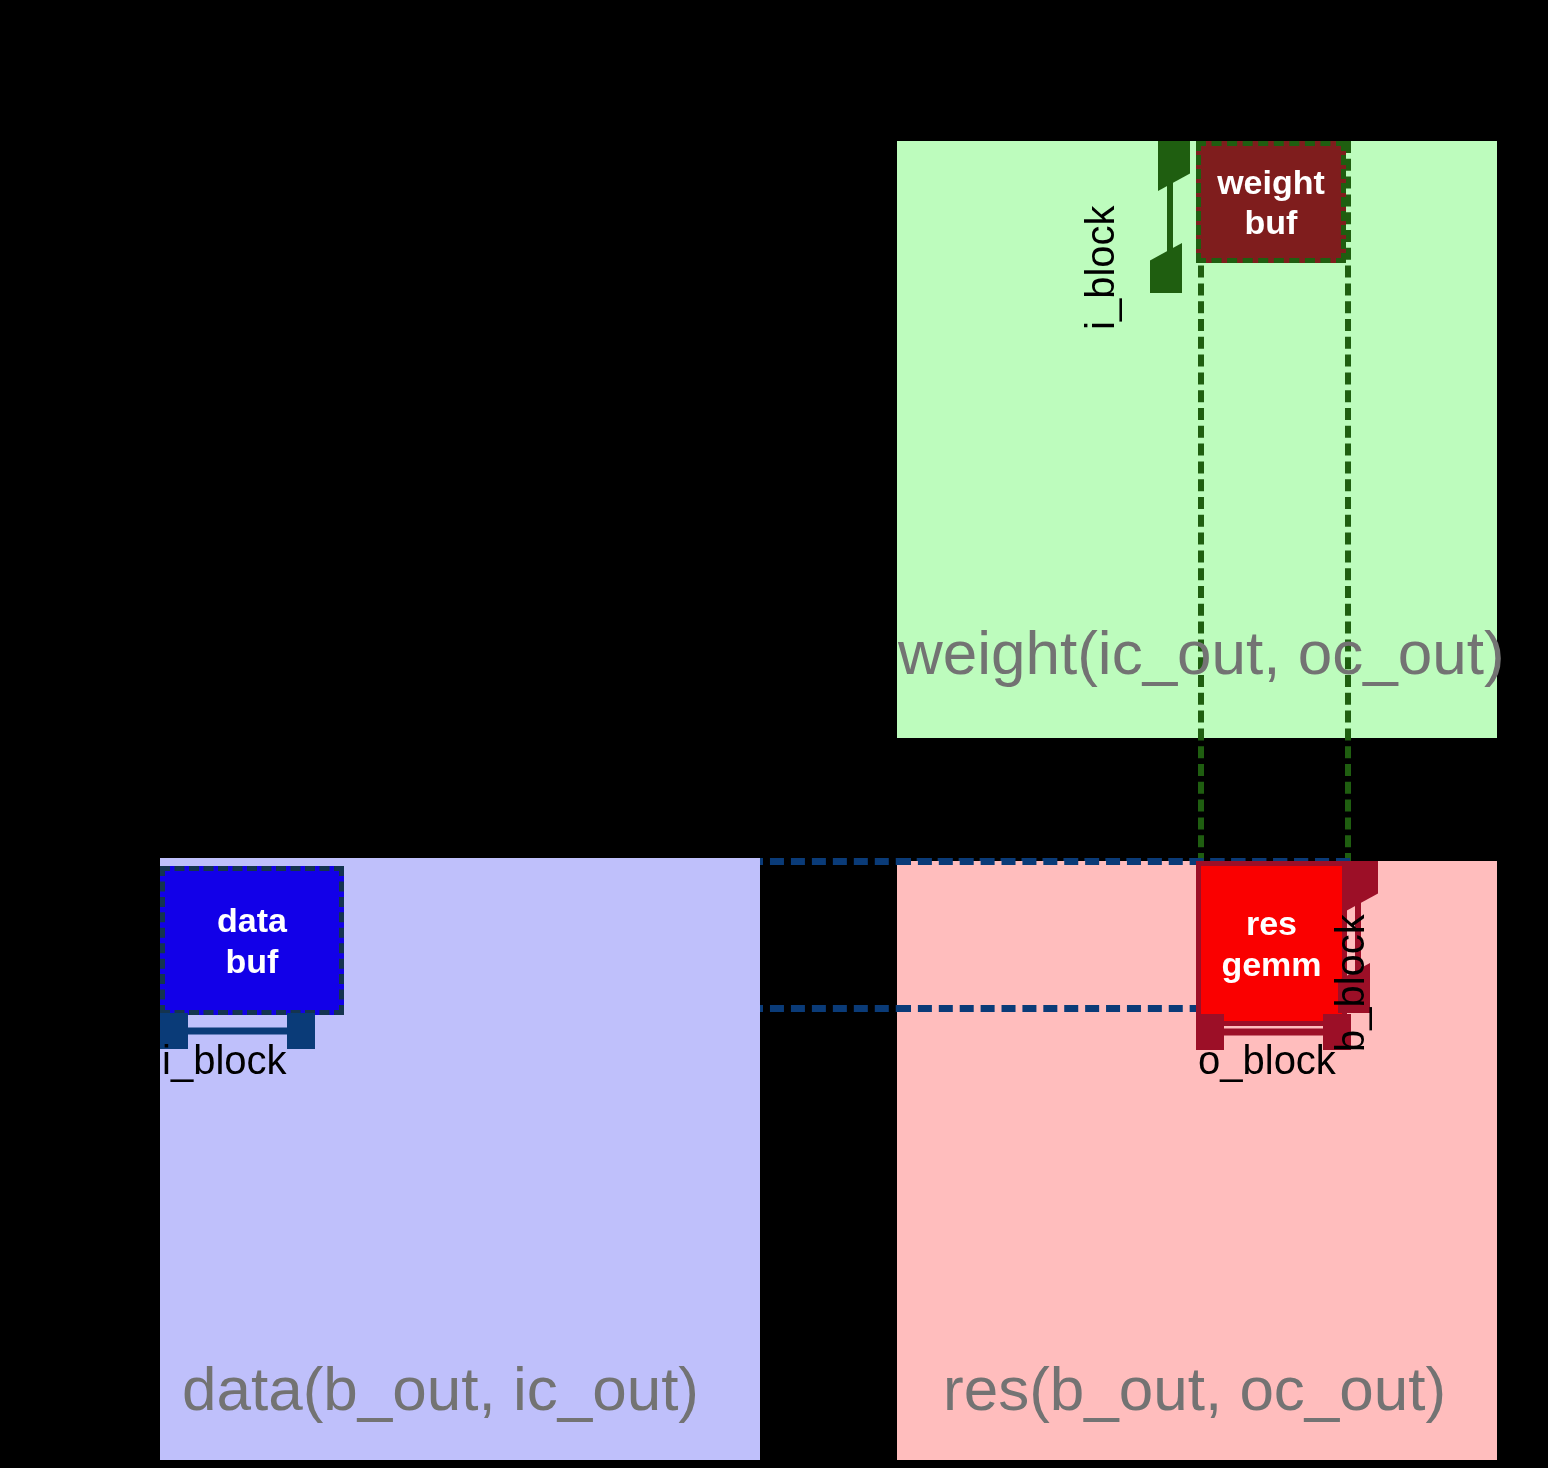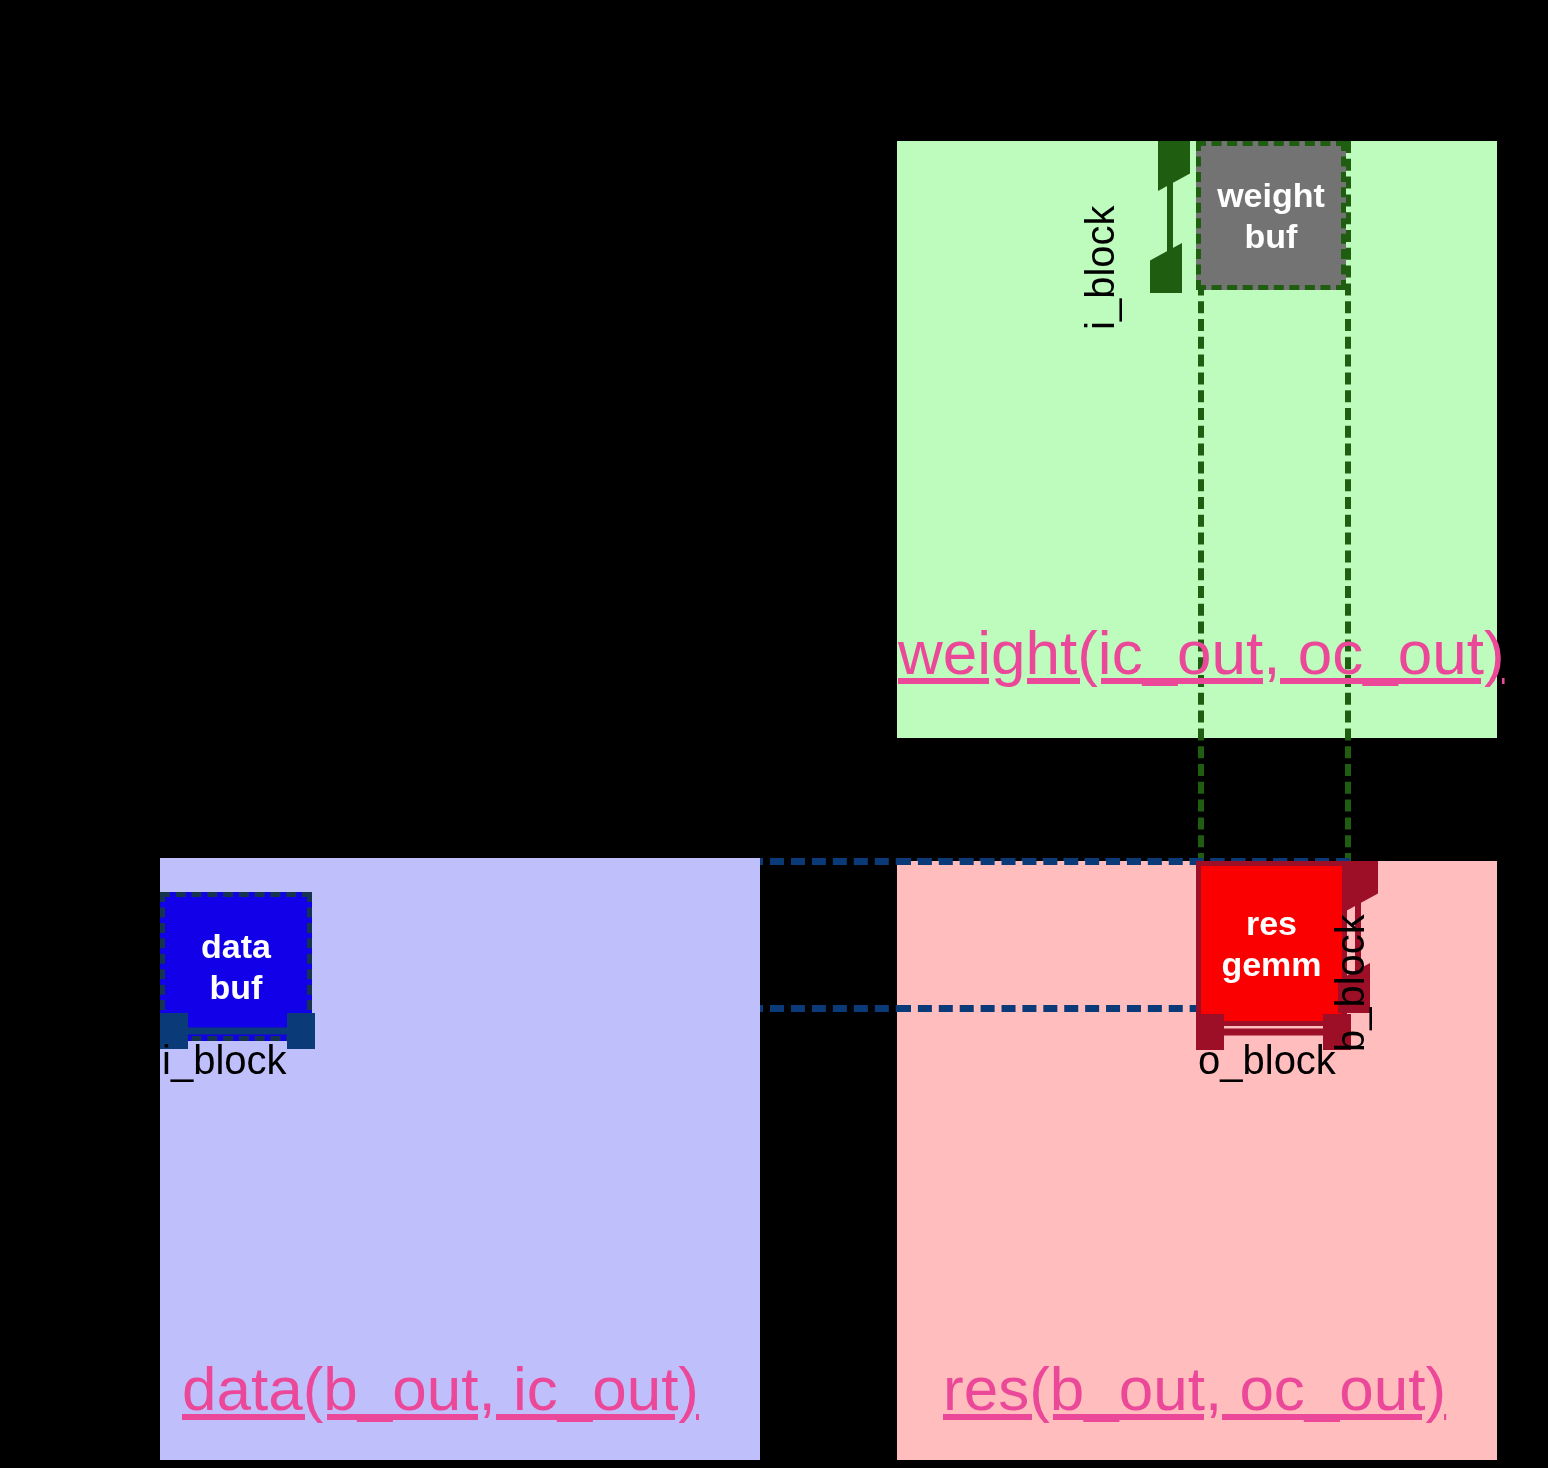--- a/index.html
+++ b/index.html
@@ -42,24 +42,23 @@
     top: 861px;
     width: 600px;
     height: 599px;
     background: #ffbdbd;
   }
 
   
   .block-caption {
     position: absolute;
     font-size: 62px;
-    color: #ec4899;
+    color: #737373;
     white-space: nowrap;
     line-height: 1;
-    text-decoration: underline;
   }
   .cap-weight { left: 898px; top: 622px; }
   .cap-data   { left: 182px; top: 1358px; }
   .cap-res    { left: 923px; top: 1358px; margin-left: 20px; }
 
   
   .buf {
     position: absolute;
     box-sizing: border-box;
     display: flex;
@@ -69,28 +68,28 @@
     color: #ffffff;
     font-weight: bold;
     font-size: 34px;
     line-height: 1.18;
     text-align: center;
   }
   .buf-weight {
     left: 1196px;
     top: 141px;
     width: 150px;
-    height: 149px;
-    background: #737373;
+    height: 122px;
+    background: #7f1d1d;
     border: 5px dashed #1f5e10;
   }
   .buf-data {
     left: 160px;
-    top: 892px;
-    width: 152px;
+    top: 866px;
+    width: 184px;
     height: 149px;
     background: #1200e8;
     border: 5px dashed #14344f;
   }
   .buf-res {
     left: 1196px;
     top: 861px;
     width: 151px;
     height: 165px;
     background: #fa0000;

